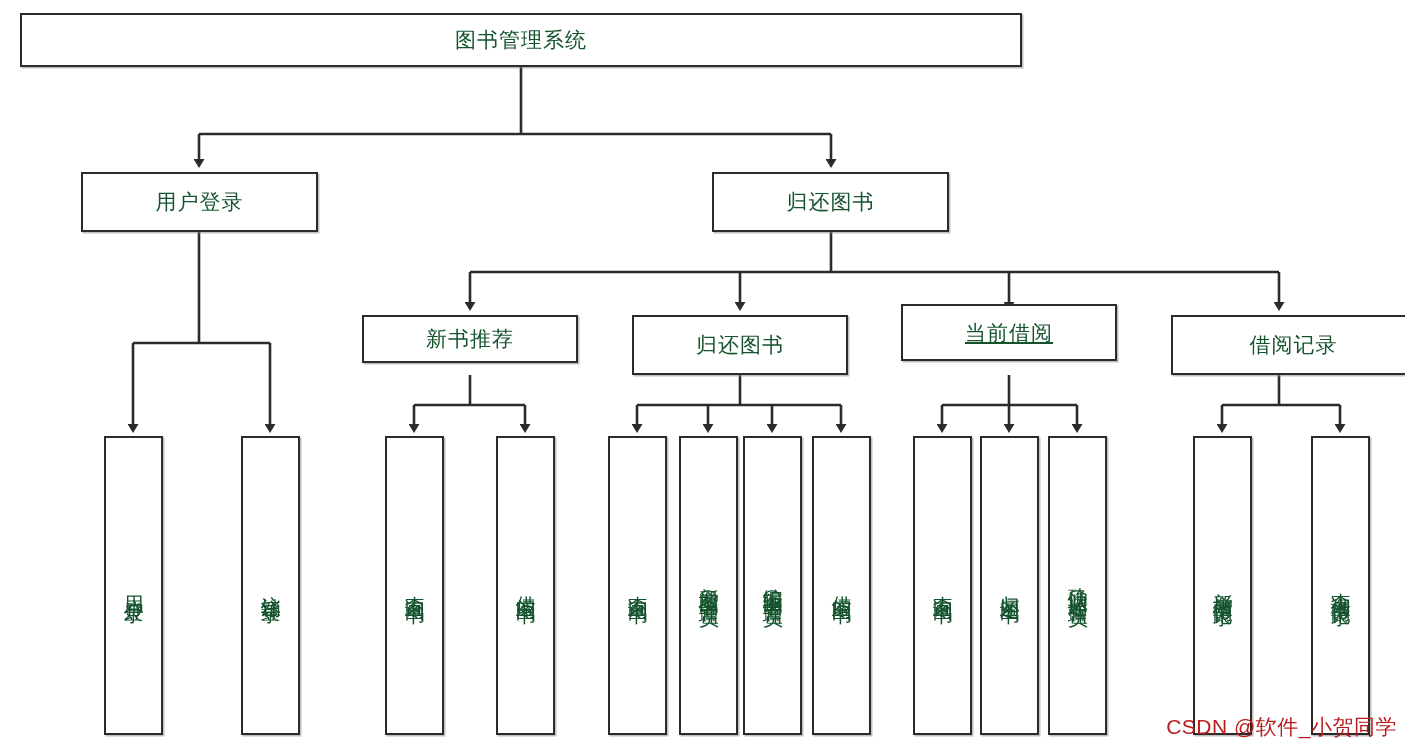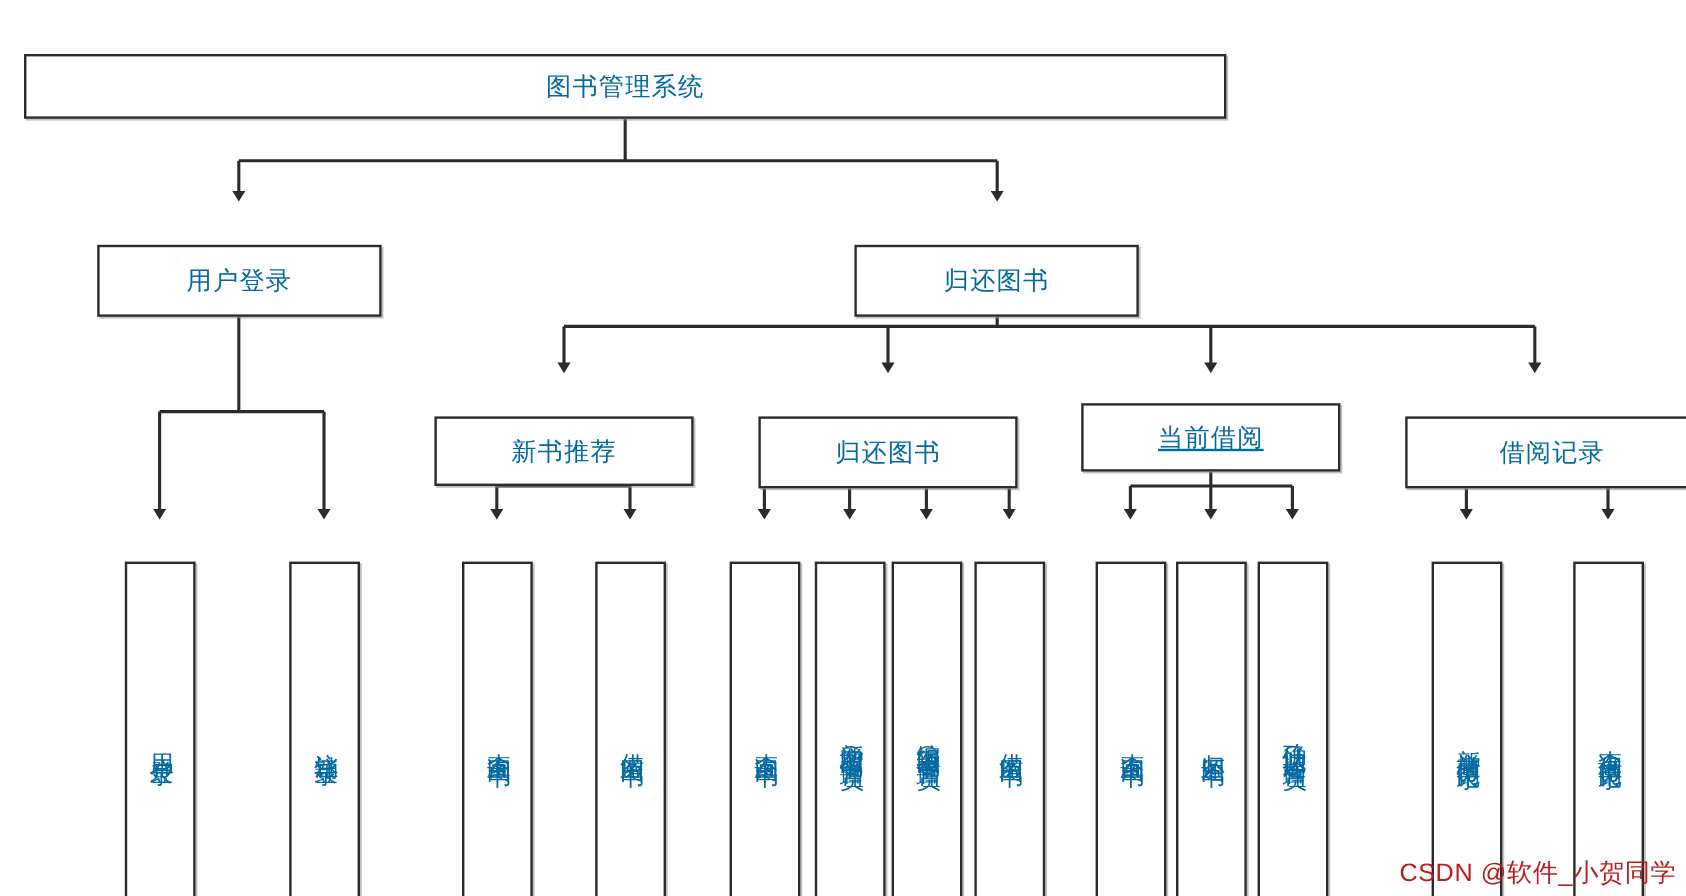--- a/index.html
+++ b/index.html
@@ -26,23 +26,22 @@
     pointer-events: none;
   }
   .node {
     position: absolute;
     box-sizing: border-box;
     background: #ffffff;
     border: 2px solid #2b2b2b;
     display: flex;
     align-items: center;
     justify-content: center;
-    color: #0369a1;
+    color: #14532d;
     box-shadow: 1.5px 1.5px 0 0 rgba(140,140,140,0.55);
-    margin-top: 32px;
   }
   .node.horiz {
     font-size: 21px;
     letter-spacing: 1px;
   }
   .node.leaf {
     align-items: center;
     justify-content: center;
     padding: 4px 0;
   }
@@ -128,21 +127,21 @@
   </div>
 
   <div class="node horiz" style="left:81px; top:172px; width:237px; height:60px;">
     <span>用户登录</span>
   </div>
 
   <div class="node horiz" style="left:712px; top:172px; width:237px; height:60px;">
     <span>归还图书</span>
   </div>
 
-  <div class="node horiz" style="left:362px; top:315px; width:216px; height:58px;">
+  <div class="node horiz" style="left:362px; top:315px; width:216px; height:48px;">
     <span>新书推荐</span>
   </div>
 
   <div class="node horiz" style="left:632px; top:315px; width:216px; height:60px;">
     <span>归还图书</span>
   </div>
 
   <div class="node horiz" style="left:901px; top:304px; width:216px; height:57px;text-decoration:underline;">
     <span>当前借阅</span>
   </div>

